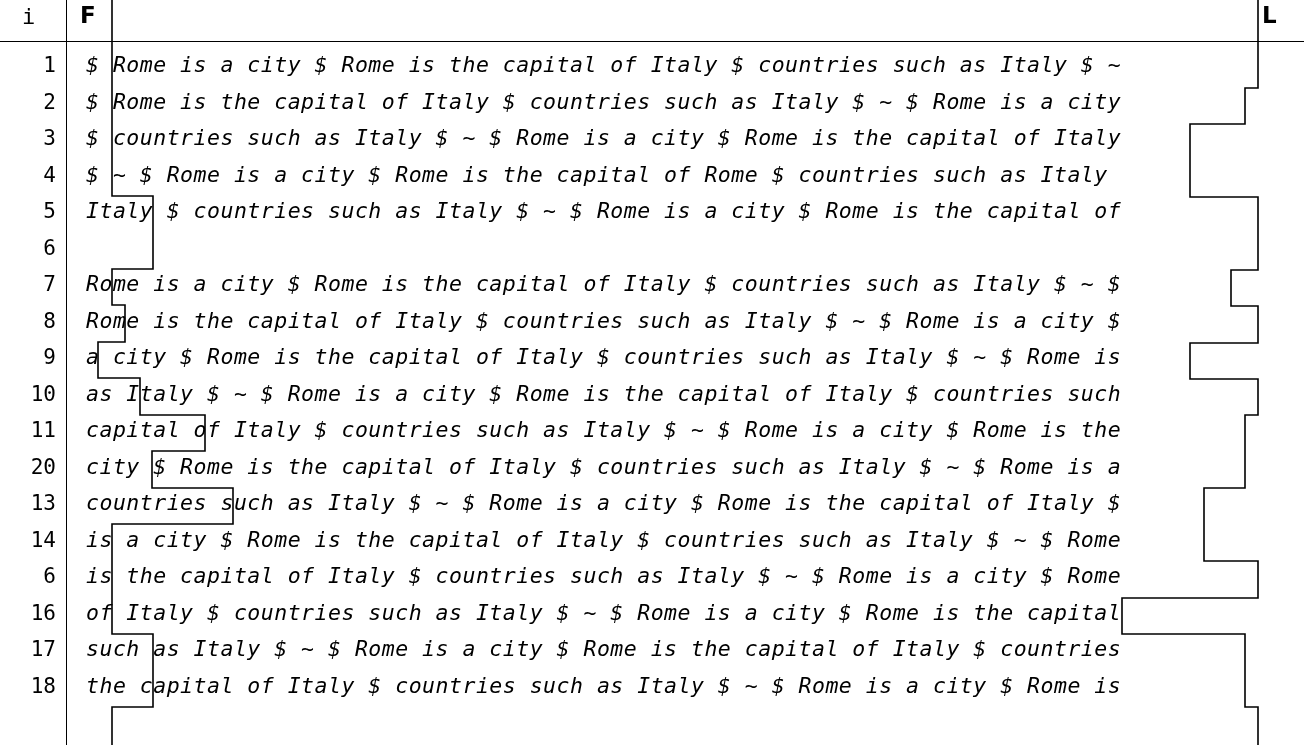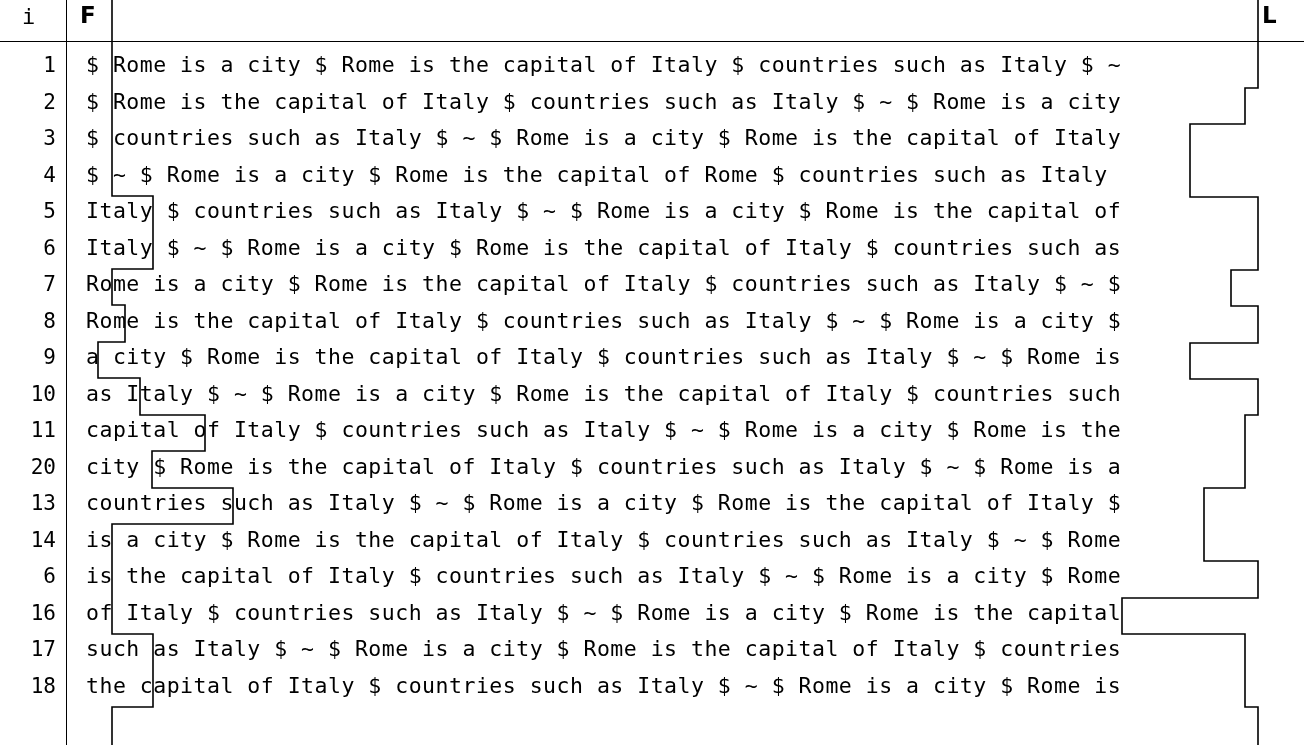--- a/index.html
+++ b/index.html
@@ -92,20 +92,21 @@
     font-size: 21px;
     letter-spacing: 0;
   }
   .txt {
     position: absolute;
     left: 86px;
     top: 4px;
     font-size: 21.5px;
     letter-spacing: 0.5px;
     white-space: pre;
+    font-style: italic;
   }
 
   
   #stairs {
     position: absolute;
     left: 0;
     top: 0;
     width: 1304px;
     height: 745px;
     pointer-events: none;
@@ -147,21 +148,20 @@
     <div class="row">
       <span class="idx">4</span>
       <span class="txt">$ ~ $ Rome is a city $ Rome is the capital of Rome $ countries such as Italy</span>
     </div>
     <div class="row">
       <span class="idx">5</span>
       <span class="txt">Italy $ countries such as Italy $ ~ $ Rome is a city $ Rome is the capital of</span>
     </div>
     <div class="row">
       <span class="idx">6</span>
-      <span class="txt">Italy $ ~ $ Rome is a city $ Rome is the capital of Italy $ countries such as</span>
     </div>
     <div class="row">
       <span class="idx">7</span>
       <span class="txt">Rome is a city $ Rome is the capital of Italy $ countries such as Italy $ ~ $</span>
     </div>
     <div class="row">
       <span class="idx">8</span>
       <span class="txt">Rome is the capital of Italy $ countries such as Italy $ ~ $ Rome is a city $</span>
     </div>
     <div class="row">

